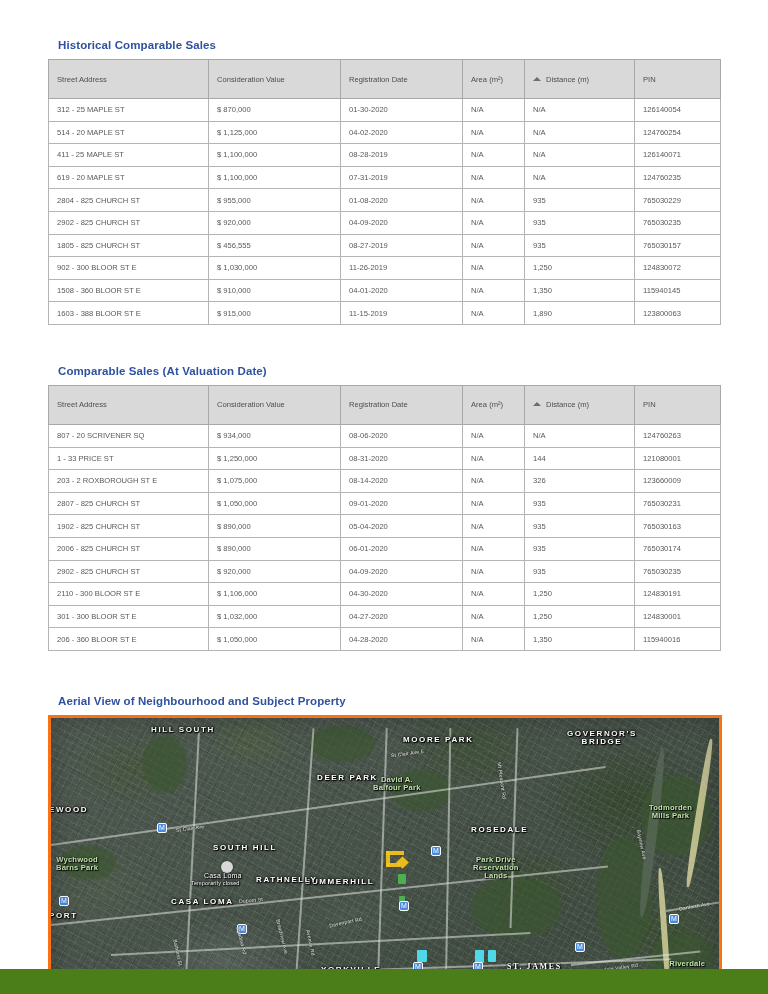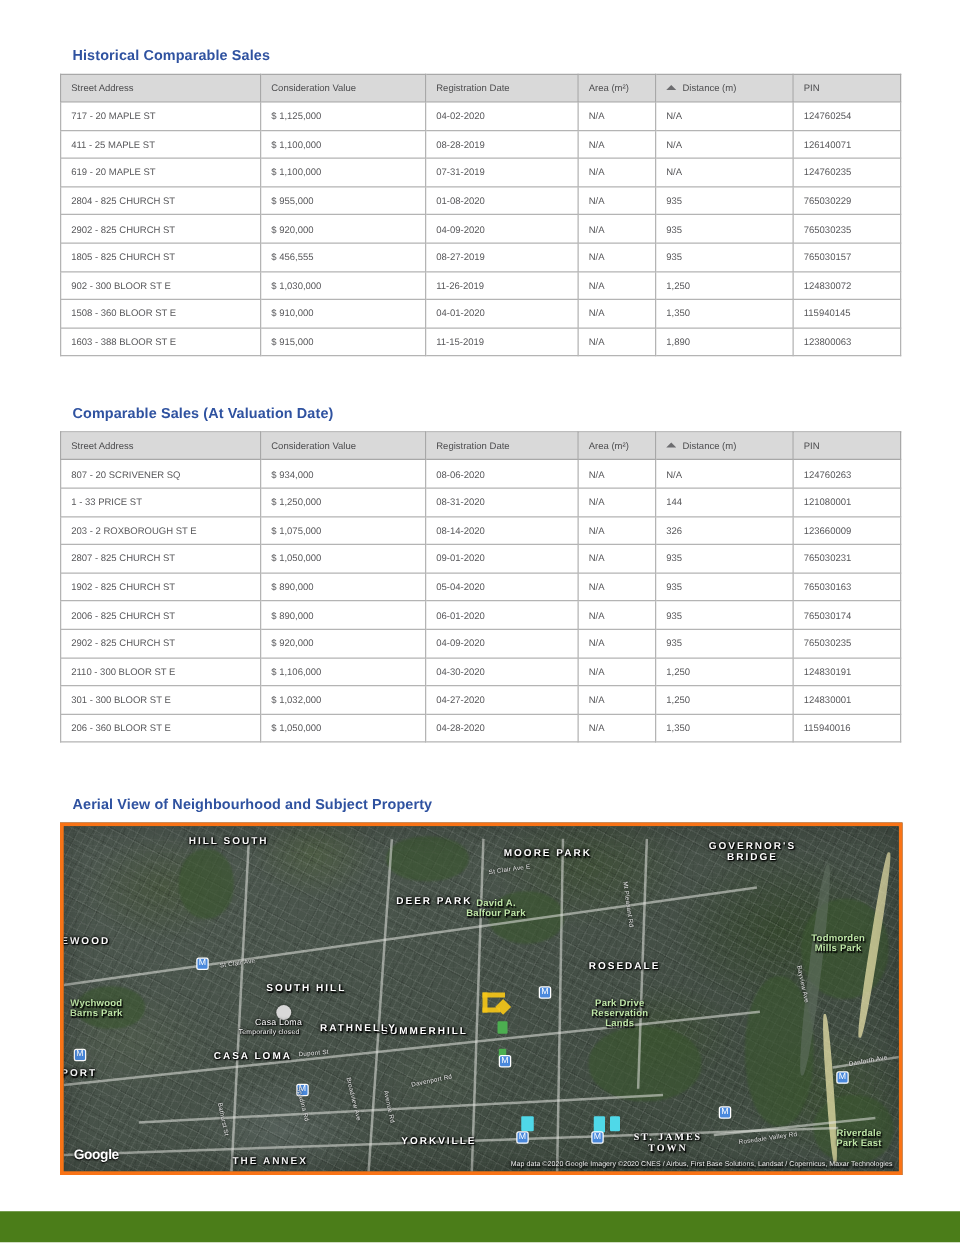--- a/index.html
+++ b/index.html
@@ -40,21 +40,21 @@
     font-size: 7.6px;
     color: #58585b;
     padding: 0 8px;
     text-align: left;
     vertical-align: middle;
     overflow: hidden;
     white-space: nowrap;
   }
   table.cmp th {
     background: #d9d9d9;
-    height: 22px;
+    height: 39px;
     font-weight: normal;
     color: #4d4d4f;
     border-color: #a8a8a8;
   }
   table.cmp td { height: 22.6px; }
 
   .col-addr  { width: 160px; }
   .col-value { width: 132px; }
   .col-date  { width: 122px; }
   .col-area  { width: 62px; }
@@ -253,21 +253,29 @@
           <th>Street Address</th>
           <th>Consideration Value</th>
           <th>Registration Date</th>
           <th>Area (m²)</th>
           <th><span class="sort-icon"></span><span>Distance (m)</span></th>
           <th>PIN</th>
         </tr>
       </thead>
       <tbody>
         <tr>
-          <td>717 - 20 MAPLE ST</td>
+          <td>312 - 25 MAPLE ST</td>
+          <td>$ 870,000</td>
+          <td>01-30-2020</td>
+          <td>N/A</td>
+          <td>N/A</td>
+          <td>126140054</td>
+        </tr>
+        <tr>
+          <td>514 - 20 MAPLE ST</td>
           <td>$ 1,125,000</td>
           <td>04-02-2020</td>
           <td>N/A</td>
           <td>N/A</td>
           <td>124760254</td>
         </tr>
         <tr>
           <td>411 - 25 MAPLE ST</td>
           <td>$ 1,100,000</td>
           <td>08-28-2019</td>

